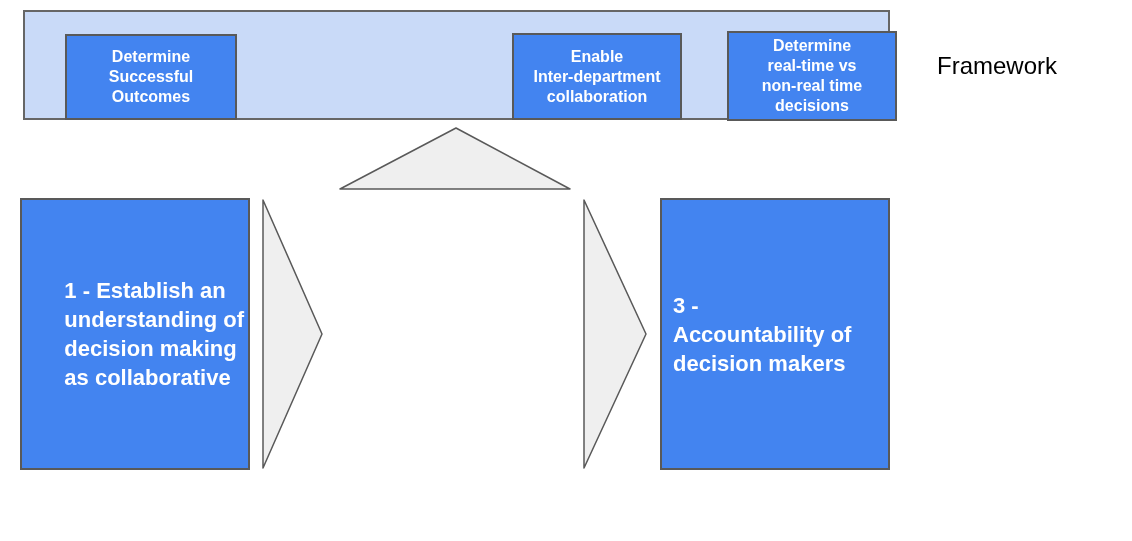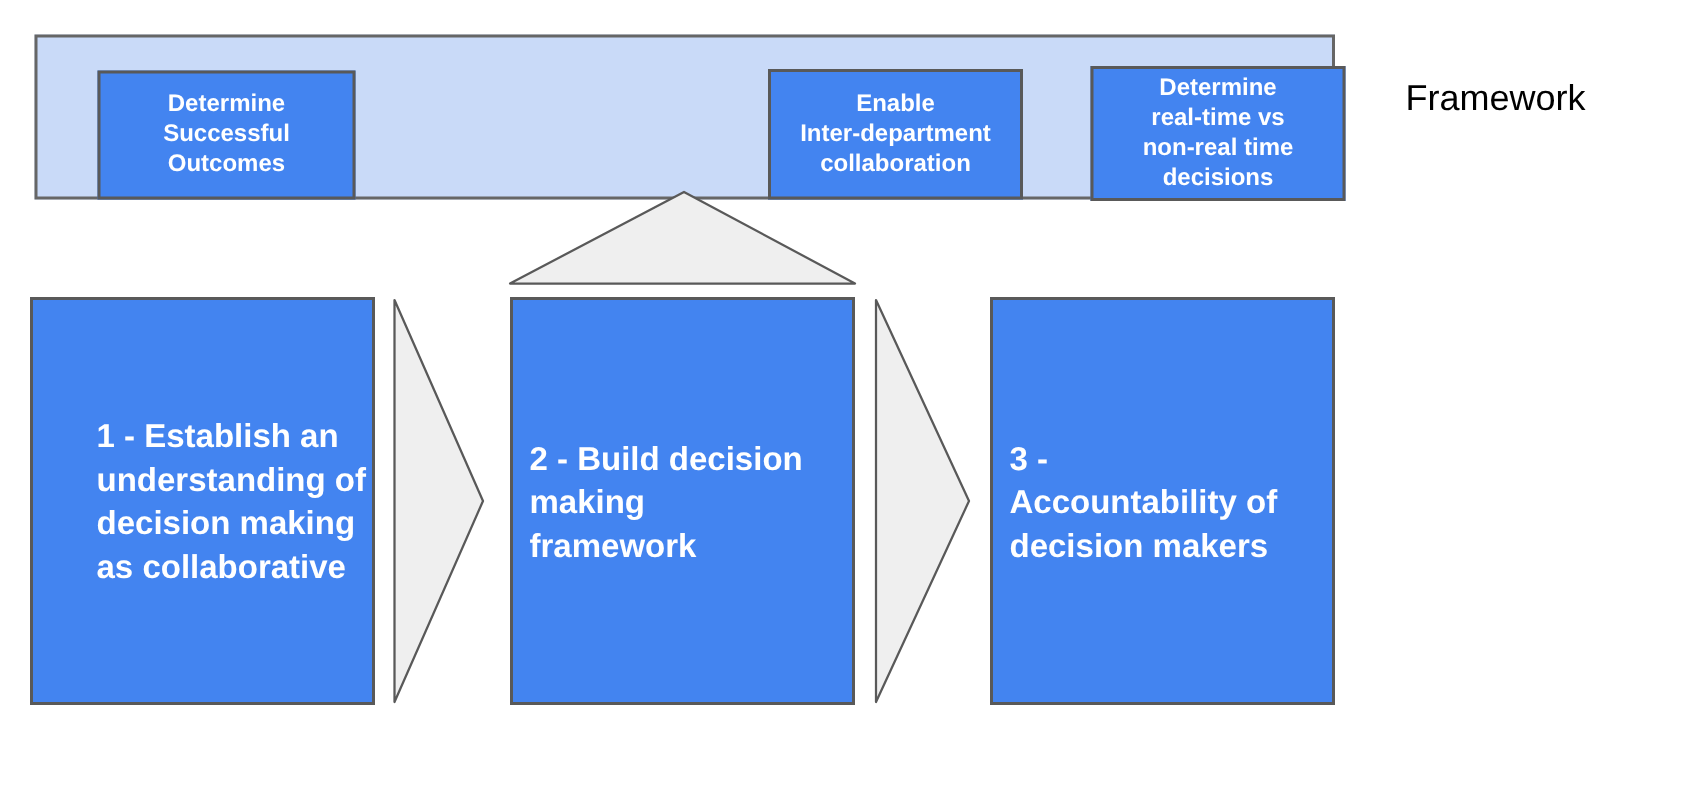--- a/index.html
+++ b/index.html
@@ -12,21 +12,21 @@
     position: relative;
     width: 1132px;
     height: 541px;
     background: #ffffff;
     overflow: hidden;
   }
 
   
   .banner {
     position: absolute;
-    left: 23px; top: 23px;
+    left: 23px; top: 10px;
     width: 867px; height: 110px;
     background: var(--banner-bg, #C9DAF8);
     border: 2px solid var(--banner-border, #666666);
     box-sizing: border-box;
   }
   .banner-box {
     position: absolute;
     box-sizing: border-box;
     background: var(--box-blue, #4384F0);
     border: 2px solid var(--box-border, #595959);
@@ -121,24 +121,19 @@
     <polygon class="gray-shape" points="263,200 322,334 263,468"></polygon>
     <polygon class="gray-shape" points="584,200 646,334 584,468"></polygon>
   </svg>
 
   <div class="step-box sb1">
     <div class="txt">1 - Establish an
 understanding of
 decision making
 as collaborative</div>
   </div>
-  <div class="step-box sb2">
-    <div class="txt">2 - Build decision
-making
-framework</div>
-  </div>
   <div class="step-box sb3">
     <div class="txt">3 -
 Accountability of
 decision makers</div>
   </div>
 
 </div>
 
 </body></html>

